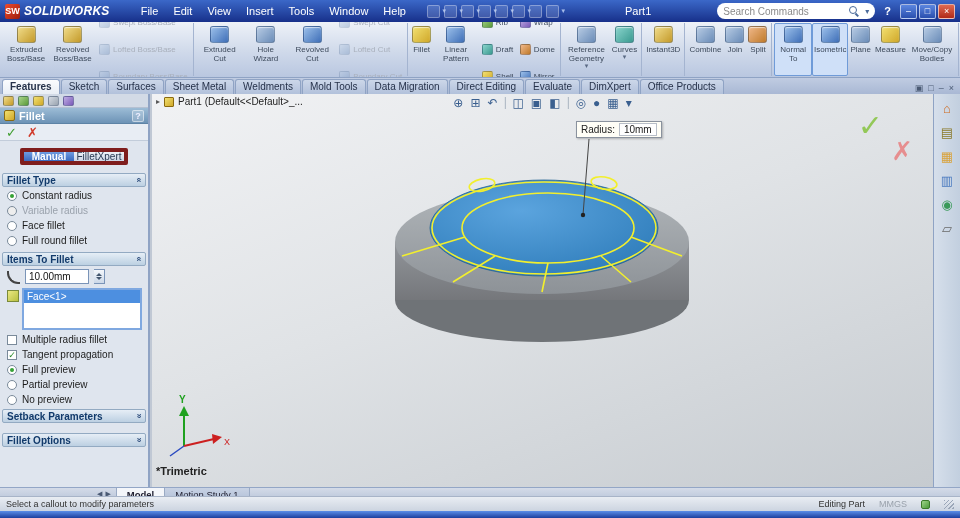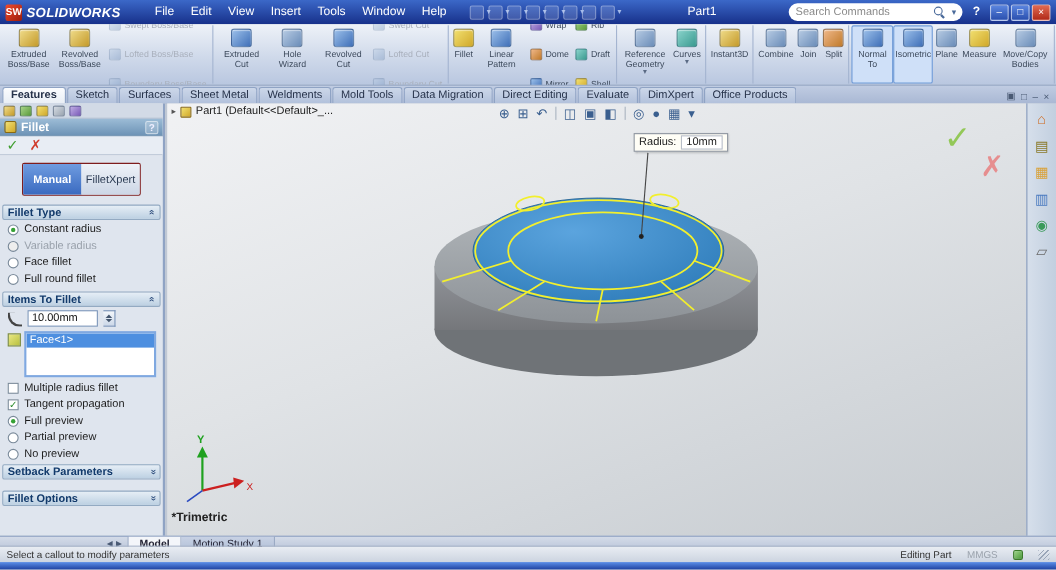--- a/index.html
+++ b/index.html
@@ -76,21 +76,21 @@
   .pm-tabs{height:14px;display:flex;gap:4px;align-items:center;padding:1px 3px;background:#d2dae6;border-bottom:1px solid #b4c0d2;}
   .pmtab-ic{width:11px;height:10px;border-radius:2px;border:1px solid rgba(50,70,100,.4);}
   .pm-title{height:16px;display:flex;align-items:center;gap:4px;padding:0 4px;color:#fff;font-weight:bold;
     background:linear-gradient(var(--pmh1,#9cbcd6),var(--pmh2,#6d93b6));border-bottom:1px solid #5d83a6;}
   .pm-title-icon{width:11px;height:11px;border-radius:2px;background:linear-gradient(135deg,#f2e070,#d0a82a);border:1px solid #8a6a10;}
   .pm-help{margin-left:auto;font-weight:bold;color:#eef;background:rgba(255,255,255,.2);border:1px solid rgba(255,255,255,.5);
     width:12px;height:12px;border-radius:2px;display:flex;align-items:center;justify-content:center;font-size:9px;}
   .pm-okrow{height:17px;display:flex;align-items:center;gap:10px;padding:0 6px;background:#e8edf4;border-bottom:1px solid #c2ccda;}
   .pm-ok{color:#3f9e2f;font-size:13px;font-weight:bold;}
   .pm-cancel{color:#d03a2a;font-size:13px;font-weight:bold;}
-  .pm-modes{display:flex;margin:7px 20px 4px;border:1px solid #7f1d1d;border-radius:2px;overflow:hidden;height:30px;}
+  .pm-modes{display:flex;margin:7px 20px 4px;border:4px solid #7f1d1d;border-radius:2px;overflow:hidden;height:17px;}
   .mode{flex:1;display:flex;align-items:center;justify-content:center;font-size:10px;color:#2a3a52;
     background:linear-gradient(#eef2f8,#ccd6e6);}
   .mode.active{background:linear-gradient(#6f9ce0,#3a6ac0);color:#fff;font-weight:bold;}
   .pmgroup-h{height:14px;margin:4px 2px 1px;background:linear-gradient(#e6eef6,#bcd0e2);border:1px solid #93aac2;
     border-radius:2px;display:flex;align-items:center;padding:0 4px;color:#123a6b;font-weight:bold;font-size:10px;}
   .chev{margin-left:auto;display:inline-block;font-size:9px;color:#2a4a7a;font-weight:bold;}
   .chev.up{transform:rotate(90deg);}
   .chev.down{transform:rotate(-90deg);}
   .pmrow{display:flex;align-items:flex-end;gap:5px;padding:2px 7px;font-size:10px;color:#1c1c1c;}
   .pmrow.dim{color:#9aa2ac;}
@@ -257,44 +257,44 @@
       <div class="rbtn large">
         <span class="ricon ic-yellow"></span>
         <span class="rlabel">Fillet</span>
       </div>
       <div class="rbtn large">
         <span class="ricon ic-blue"></span>
         <span class="rlabel">Linear Pattern</span>
       </div>
       <div class="smallcol">
         <div class="rbtn small">
+          <span class="ricon-s ic-green"></span>
+          <span class="rlabel-s">Rib</span>
+        </div>
+        <div class="rbtn small">
+          <span class="ricon-s ic-teal"></span>
+          <span class="rlabel-s">Draft</span>
+        </div>
+        <div class="rbtn small">
+          <span class="ricon-s ic-yellow"></span>
+          <span class="rlabel-s">Shell</span>
+        </div>
+      </div>
+      <div class="smallcol">
+        <div class="rbtn small">
           <span class="ricon-s ic-purple"></span>
           <span class="rlabel-s">Wrap</span>
         </div>
         <div class="rbtn small">
           <span class="ricon-s ic-orange"></span>
           <span class="rlabel-s">Dome</span>
         </div>
         <div class="rbtn small">
           <span class="ricon-s ic-blue"></span>
           <span class="rlabel-s">Mirror</span>
-        </div>
-      </div>
-      <div class="smallcol">
-        <div class="rbtn small">
-          <span class="ricon-s ic-green"></span>
-          <span class="rlabel-s">Rib</span>
-        </div>
-        <div class="rbtn small">
-          <span class="ricon-s ic-teal"></span>
-          <span class="rlabel-s">Draft</span>
-        </div>
-        <div class="rbtn small">
-          <span class="ricon-s ic-yellow"></span>
-          <span class="rlabel-s">Shell</span>
         </div>
       </div>
     </div>
 
     <div class="rgroup">
       <div class="rbtn large">
         <span class="ricon ic-steel"></span>
         <span class="rlabel">Reference Geometry</span>
         <span class="dd2">▾</span>
       </div>

